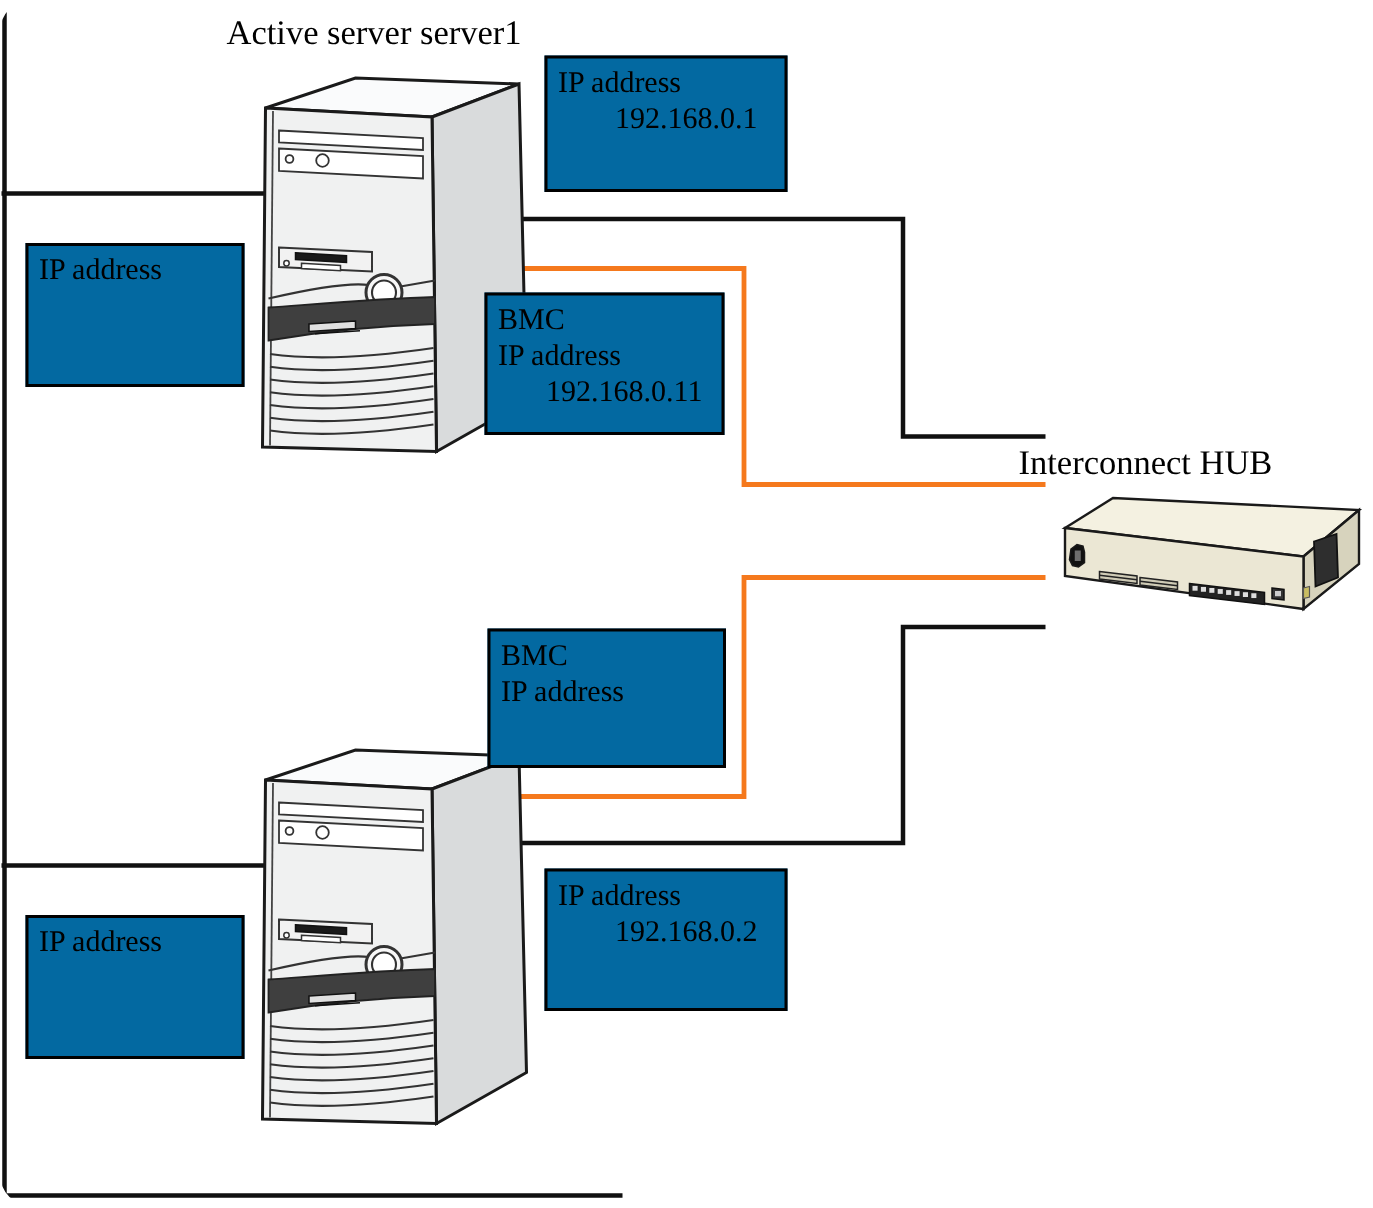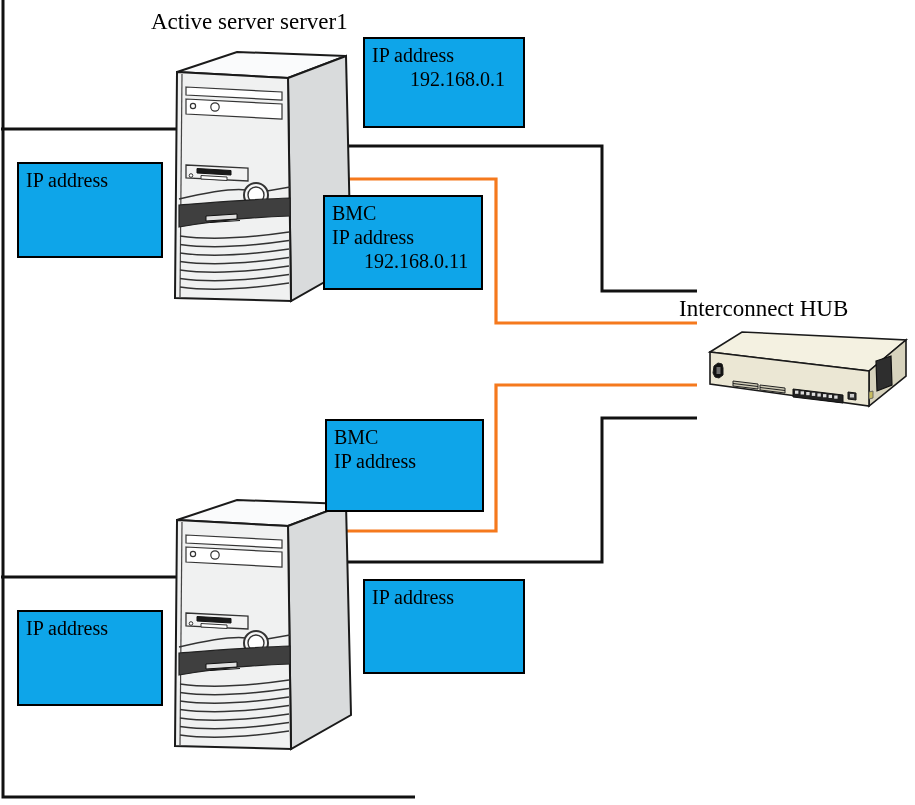--- a/index.html
+++ b/index.html
@@ -1,23 +1,23 @@
 <!DOCTYPE html>
 <html><head>
 <meta charset="utf-8">
 <style>
   html,body{margin:0;padding:0;background:#fff;}
   .stage{
     position:relative;width:915px;height:804px;background:#ffffff;overflow:hidden;
-    font-family:"Liberation Serif","DejaVu Serif",serif;color:#000;
+    font-family:"Liberation Serif","DejaVu Serif",serif;color:#000;border-radius:21px;
   }
   .layer{position:absolute;left:0;top:0;z-index:1;}
   .title{position:absolute;z-index:3;font-size:23px;line-height:25px;white-space:nowrap;color:#000;}
   .ipbox{
-    position:absolute;z-index:2;background:#0ea5e9;border:2px solid #000;
+    position:absolute;z-index:2;background:#0369a1;border:2px solid #000;
     box-sizing:border-box;font-size:20px;line-height:24px;padding:4px 2px 0 7px;
   }
   .ipbox .val{padding-left:38px;white-space:nowrap;font-family:Liberation Serif, serif;}
   .ipbox div{white-space:nowrap;}
 </style>
 </head>
 <body>
 
 <div class="stage">
 
@@ -151,19 +151,20 @@
     <div class="val" style="padding-left:32px;">192.168.0.11</div>
   </div>
 
   <div class="ipbox" style="left:325px;top:419px;width:159px;height:93px;">
     <div>BMC</div>
     <div>IP address</div>
   </div>
 
   <div class="ipbox" style="left:363px;top:579px;width:162px;height:95px;">
     <div>IP address</div>
+    <div class="val">192.168.0.2</div>
   </div>
 
   <div class="ipbox" style="left:17px;top:610px;width:146px;height:96px;">
     <div>IP address</div>
   </div>
 
 </div>
 
 </body></html>

